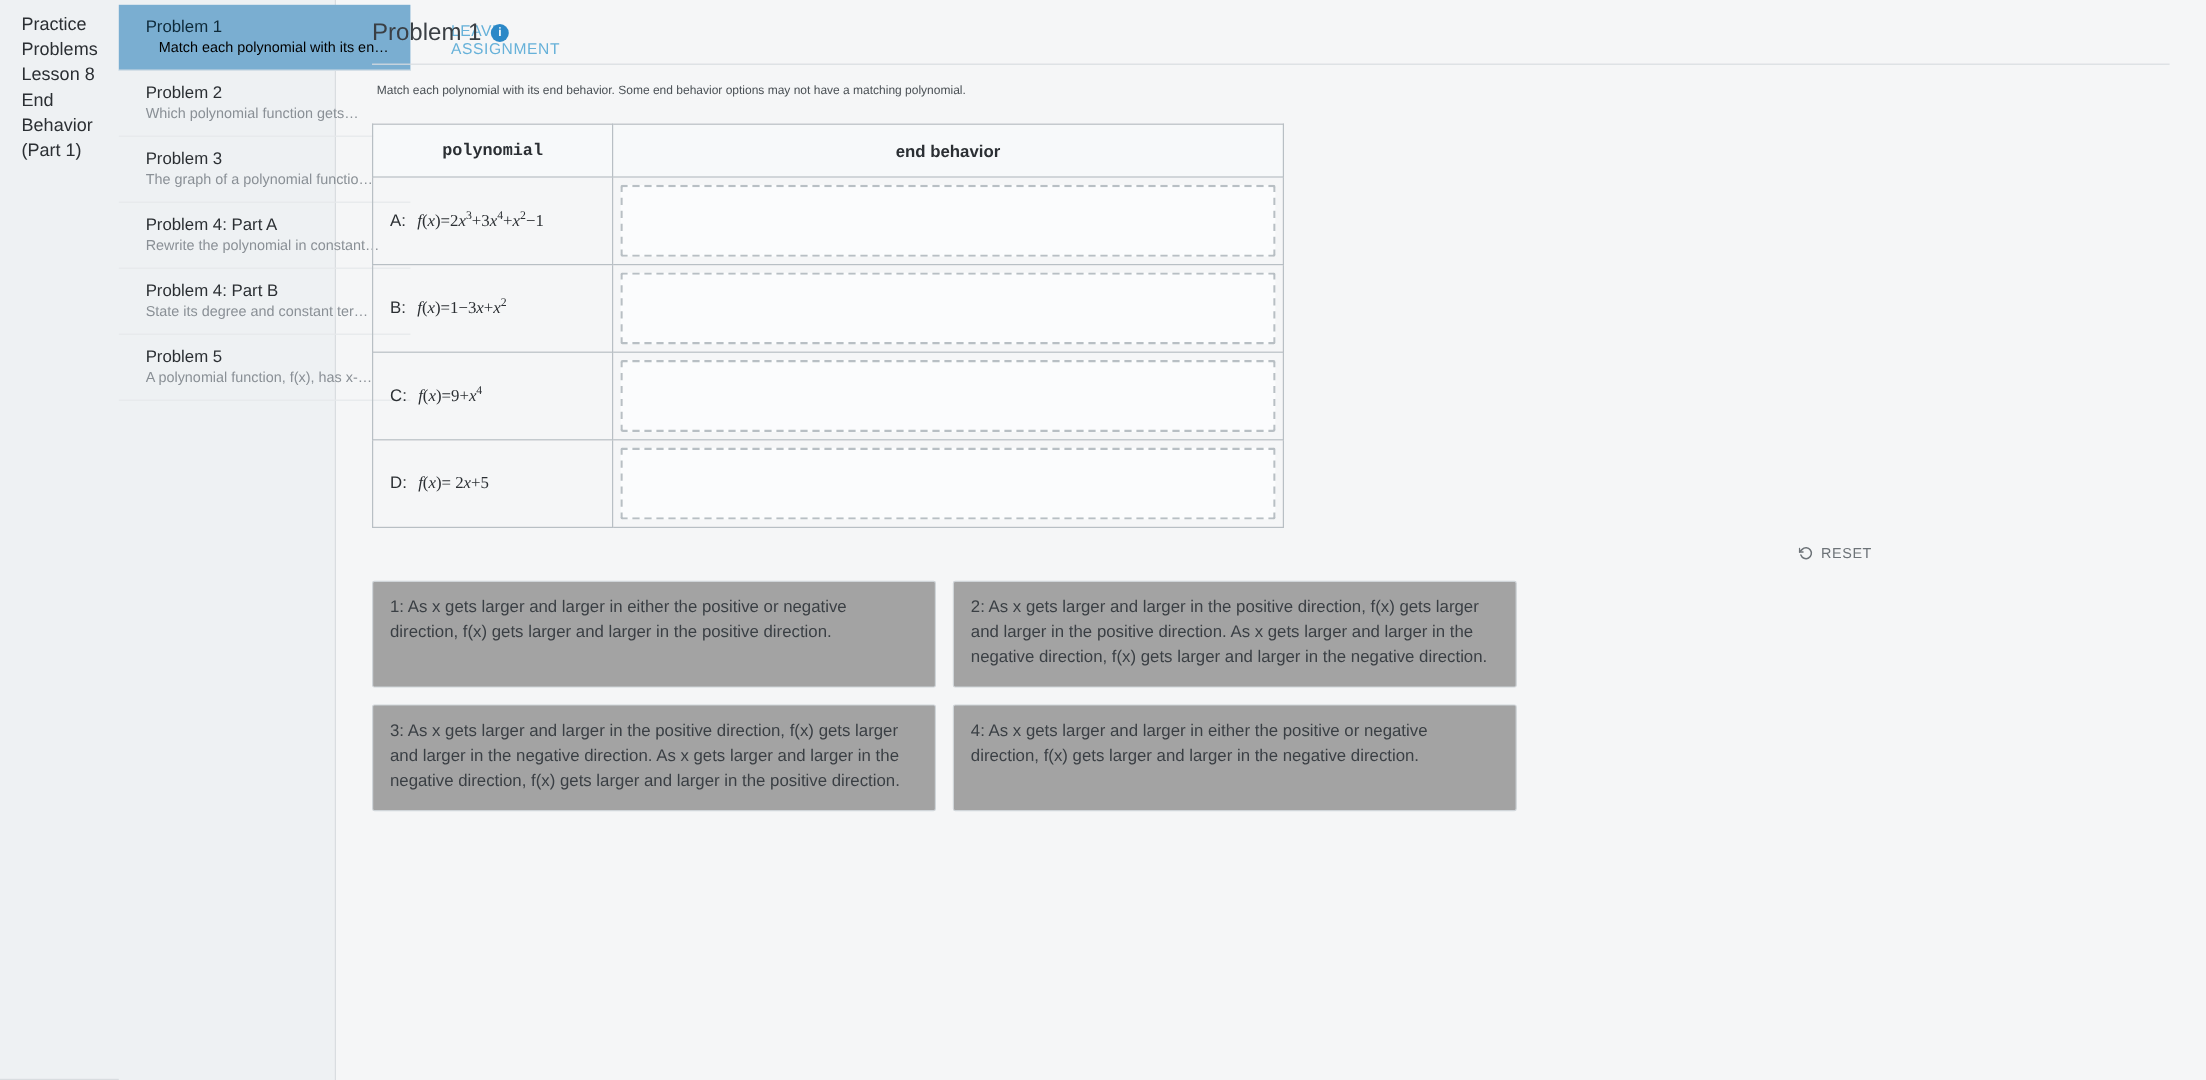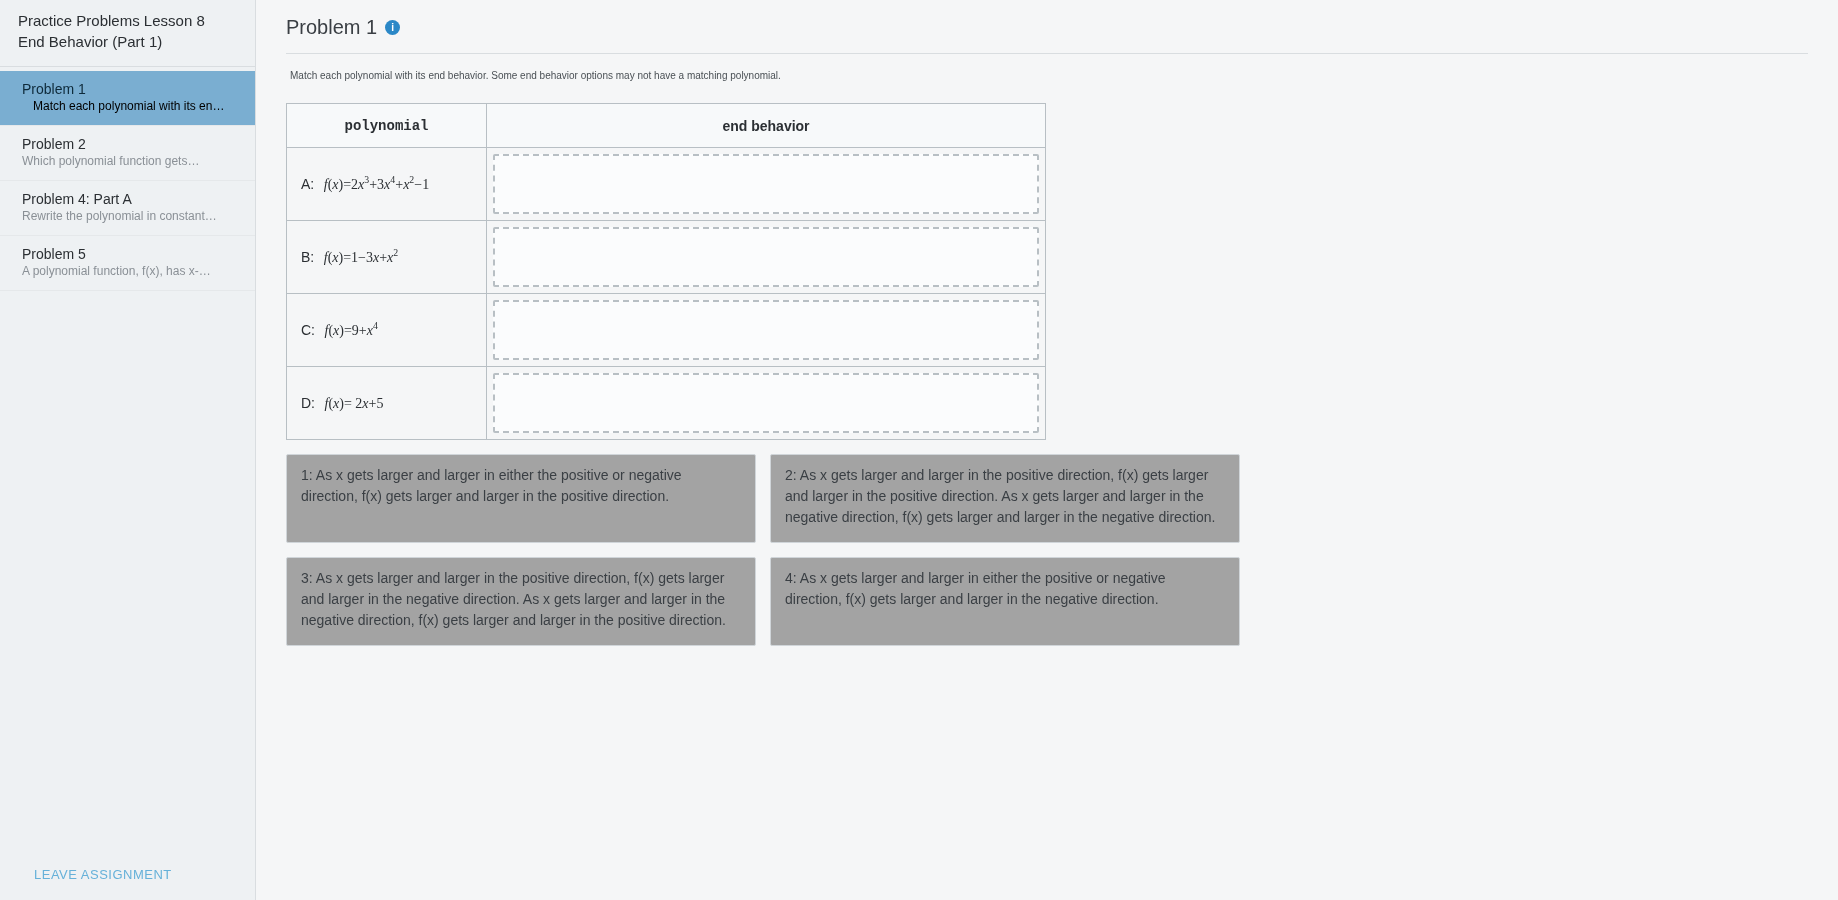--- a/index.html
+++ b/index.html
@@ -7,25 +7,25 @@
     font-family: "Segoe UI", Arial, sans-serif;
     background: #f5f6f7;
     color: #3a3f44;
     font-size: 14px;
     width: 1838px;
     height: 900px;
     overflow: hidden;
   }
   .app { display: flex; width: 100%; height: 100%; }
   .sidebar {
-    width: 256px;
+    width: 280px;
     background: #eef1f3;
     border-right: 1px solid #d9dde0;
     display: flex;
-    flex-direction: column;
+    flex-direction: row;
   }
   .sidebar-header {
     padding: 10px 18px 14px 18px;
     border-bottom: 1px solid #d9dde0;
     font-size: 15px;
     color: #2b2f33;
     line-height: 1.4;
   }
   .nav { flex: 1; padding-top: 4px; }
   .nav-item {
@@ -138,22 +138,30 @@
     <nav class="nav">
       <div class="nav-item active">
         <div class="nav-title">Problem 1</div>
         <div class="nav-sub">Match each polynomial with its en…</div>
       </div>
       <div class="nav-item">
         <div class="nav-title">Problem 2</div>
         <div class="nav-sub">Which polynomial function gets…</div>
       </div>
       <div class="nav-item">
+        <div class="nav-title">Problem 3</div>
+        <div class="nav-sub">The graph of a polynomial functio…</div>
+      </div>
+      <div class="nav-item">
         <div class="nav-title">Problem 4: Part A</div>
         <div class="nav-sub">Rewrite the polynomial in constant…</div>
+      </div>
+      <div class="nav-item">
+        <div class="nav-title">Problem 4: Part B</div>
+        <div class="nav-sub">State its degree and constant ter…</div>
       </div>
       <div class="nav-item">
         <div class="nav-title">Problem 5</div>
         <div class="nav-sub">A polynomial function, f(x), has x-…</div>
       </div>
     </nav>
     <div class="leave-link">LEAVE ASSIGNMENT</div>
   </aside>
 
   <main class="main">
@@ -212,20 +220,29 @@
           </td>
           <td>
             <div class="drop-wrap">
                 <div class="drop-zone"></div>
               </div>
           </td>
         </tr>
       </tbody>
     </table>
 
+    <div class="reset-row">
+      <span class="reset-btn">
+        <svg viewBox="0 0 24 24" fill="none" stroke="#6d7378" stroke-width="2.5" stroke-linecap="round" stroke-linejoin="round">
+            <polyline points="1 4 1 10 7 10"></polyline>
+            <path d="M3.51 15a9 9 0 1 0 2.13-9.36L1 10"></path>
+          </svg>
+        <span>RESET</span>
+      </span>
+    </div>
 
     <div class="options">
       <div class="option-card">
         <span class="opt-num">1:</span>
         <span>As x gets larger and larger in either the positive or negative direction, f(x) gets larger and larger in the positive direction.</span>
       </div>
       <div class="option-card">
         <span class="opt-num">2:</span>
         <span>As x gets larger and larger in the positive direction, f(x) gets larger and larger in the positive direction. As x gets larger and larger in the negative direction, f(x) gets larger and larger in the negative direction.</span>
       </div>

